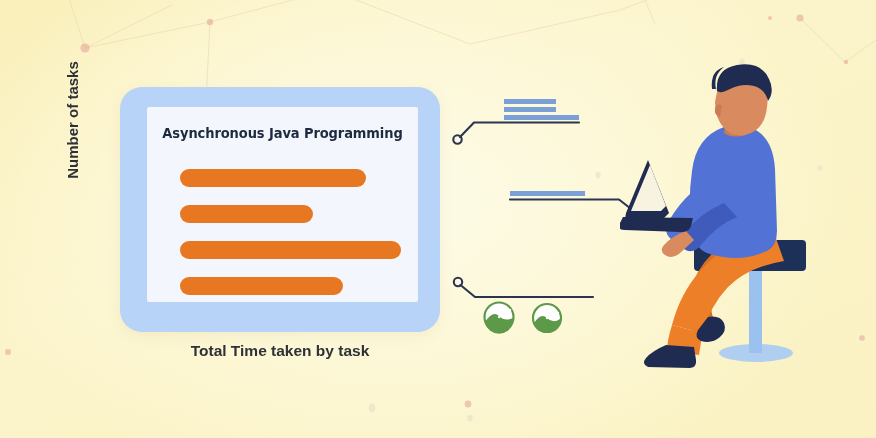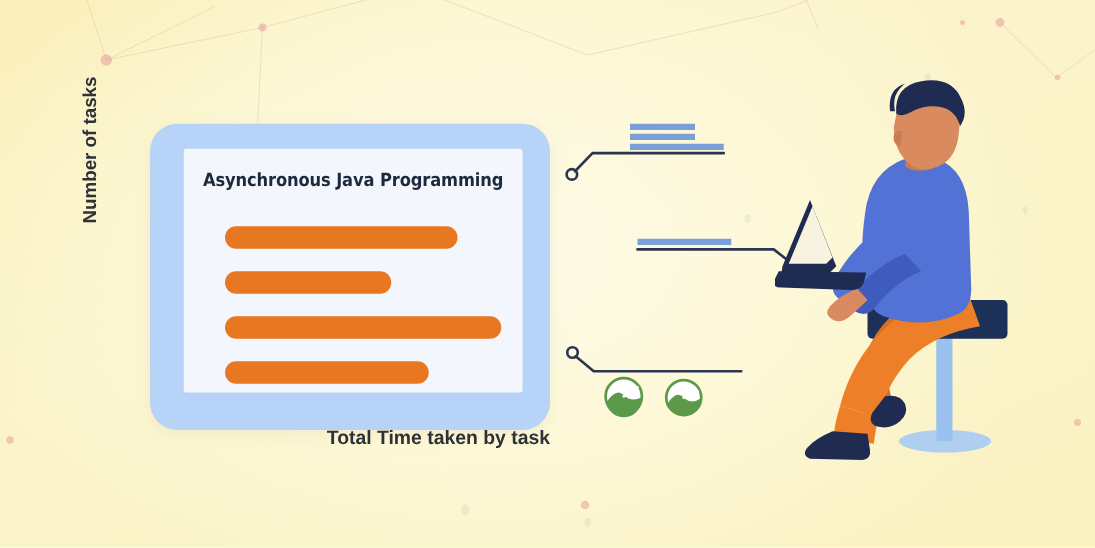--- a/index.html
+++ b/index.html
@@ -27,21 +27,21 @@
     position: absolute;
     left: 0; top: 0;
     width: 876px; height: 438px;
     pointer-events: none;
   }
 
   
   .chart-card {
     position: absolute;
     left: 120px;
-    top: 99px;
+    top: 87px;
     width: 320px;
     height: 245px;
     background: #b7d3f7;
     border-radius: 22px;
     box-shadow: 0 4px 14px rgba(160,150,90,0.10);
   }
   .chart-inner {
     position: absolute;
     left: 27px;
     top: 20px;
@@ -89,21 +89,21 @@
     font-size: 15px;
     font-weight: bold;
     color: #2e3136;
     white-space: nowrap;
   }
   .x-axis-label {
     position: absolute;
     left: 120px;
     top: 342px;
     width: 320px;
-    text-align: right;
+    text-align: center;
     font-size: 15.5px;
     font-weight: bold;
     color: #2e3136;
     white-space: nowrap;
   }
 
   
   .mid-svg {
     position: absolute;
     left: 448px;

